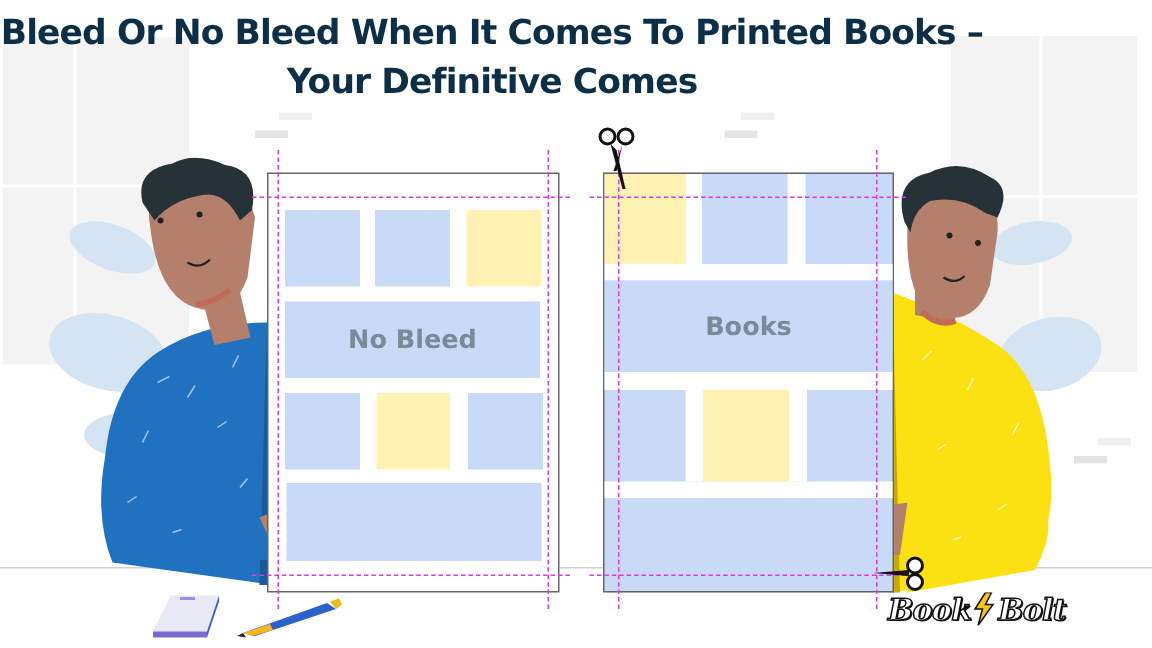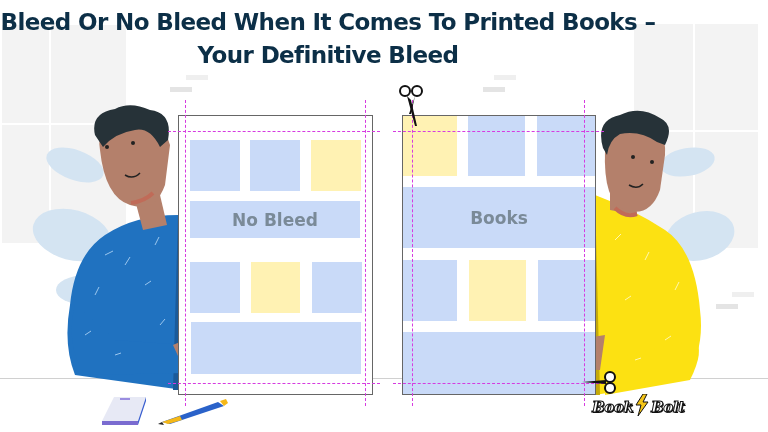--- a/index.html
+++ b/index.html
@@ -14,21 +14,21 @@
   .step.light{background:#efefef;}
   .ground{position:absolute;left:0;top:378px;width:768px;height:1px;background:#d0d0d0;}
   .page{position:absolute;border:1.5px solid #666;box-sizing:border-box;background:#fff;}
   .tile{position:absolute;background:#c9daf8;}
   .tile.y{background:#fff2b3;}
   .tile-label{position:absolute;left:0;right:0;top:50%;transform:translateY(-50%);text-align:center;
     color:#7a8a98;font-weight:bold;font-size:17px;font-family:"DejaVu Sans",sans-serif;}
   .dash-v{position:absolute;width:0;border-left:1.5px dashed #d63be0;}
   .dash-h{position:absolute;height:0;border-top:1.5px dashed #d63be0;}
   .logo{position:absolute;left:592px;top:394px;font-family:"DejaVu Serif",serif;font-weight:bold;font-style:italic;
-    font-size:15px;color:#fff;-webkit-text-stroke:1px #111;text-shadow:1px 1px 0 #111;letter-spacing:-0.5px;z-index:6;}
+    font-size:20px;color:#fff;-webkit-text-stroke:1px #111;text-shadow:1px 1px 0 #111;letter-spacing:-0.5px;z-index:6;}
 </style>
 </head>
 <body>
 
 <div class="window" style="left:2px;top:25px;width:124px;height:218px;">
   <div class="win-line" style="left:47px;top:0;width:2px;height:218px;"></div>
   <div class="win-line" style="left:0;top:98px;width:124px;height:2px;"></div>
 </div>
 <div class="window" style="left:634px;top:24px;width:124px;height:224px;">
   <div class="win-line" style="left:59px;top:0;width:2px;height:224px;"></div>
@@ -45,21 +45,21 @@
 <div class="plant" style="left:45px;top:150px;width:60px;height:30px;transform:rotate(20deg);"></div>
 <div class="plant" style="left:32px;top:210px;width:80px;height:50px;transform:rotate(15deg);"></div>
 <div class="plant" style="left:56px;top:275px;width:60px;height:30px;"></div>
 <div class="plant" style="left:660px;top:148px;width:55px;height:28px;transform:rotate(-10deg);"></div>
 <div class="plant" style="left:665px;top:212px;width:70px;height:48px;transform:rotate(-15deg);"></div>
 
 <div class="ground"></div>
 
 <div class="title">
   <div>Bleed Or No Bleed When It Comes To Printed Books –</div>
-  <div>Your Definitive Bleed</div>
+  <div>Your Definitive Comes</div>
 </div>
 
 <svg class="abs" style="left:55px;top:105px;" width="180" height="290" viewBox="0 0 180 290">
 
   <path d="M123 110 L128 285 L20 270 Q8 240 15 200 Q20 150 50 130 Q80 110 123 110 Z" fill="#2072c0"></path>
   <path d="M123 110 L128 285 L118 285 Z" fill="#1a5a9a"></path>
 
   <path d="M20 200 Q10 240 30 270 L130 268 L130 240 L60 235 Z" fill="#2072c0"></path>
 
   <path d="M80 95 L105 90 L112 120 L88 125 Z" fill="#b4806b"></path>
@@ -104,21 +104,21 @@
       <line x1="130" y1="180" x2="134" y2="172"></line>
     <line x1="120" y1="230" x2="126" y2="226"></line>
       <line x1="90" y1="250" x2="96" y2="248"></line>
   </g>
 </svg>
 
 <div class="page" style="left:178px;top:115px;width:195px;height:280px;z-index:2;"></div>
 <div class="tile" style="left:190px;top:140px;width:50px;height:51px;z-index:3;"></div>
 <div class="tile" style="left:250px;top:140px;width:50px;height:51px;z-index:3;"></div>
 <div class="tile y" style="left:311px;top:140px;width:50px;height:51px;z-index:3;"></div>
-<div class="tile" style="left:190px;top:201px;width:170px;height:37px;z-index:3;">
+<div class="tile" style="left:190px;top:201px;width:170px;height:51px;z-index:3;">
   <div class="tile-label">No Bleed</div>
 </div>
 <div class="tile" style="left:190px;top:262px;width:50px;height:51px;z-index:3;"></div>
 <div class="tile y" style="left:251px;top:262px;width:49px;height:51px;z-index:3;"></div>
 <div class="tile" style="left:312px;top:262px;width:50px;height:51px;z-index:3;"></div>
 <div class="tile" style="left:191px;top:322px;width:170px;height:52px;z-index:3;"></div>
 
 <div class="page" style="left:402px;top:115px;width:194px;height:280px;background:#c9daf8;z-index:2;"></div>
 <div class="tile y" style="left:403px;top:116px;width:54px;height:60px;z-index:3;"></div>
 <div class="abs" style="left:457px;top:116px;width:11px;height:60px;background:#fff;z-index:3;"></div>

